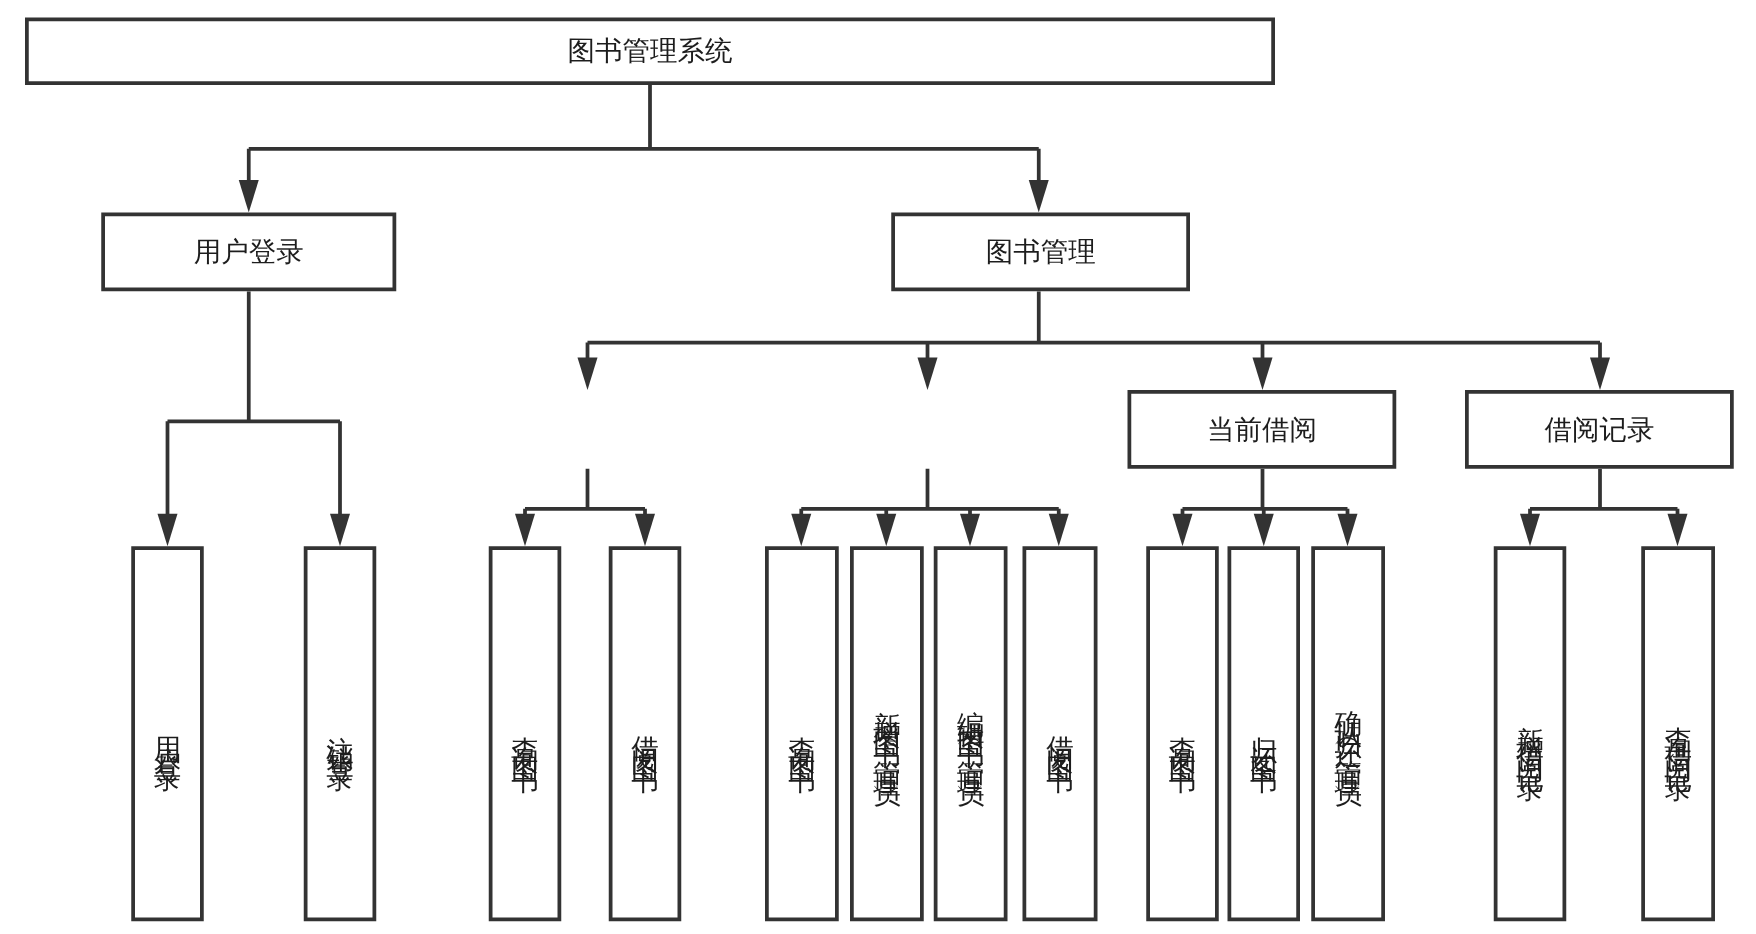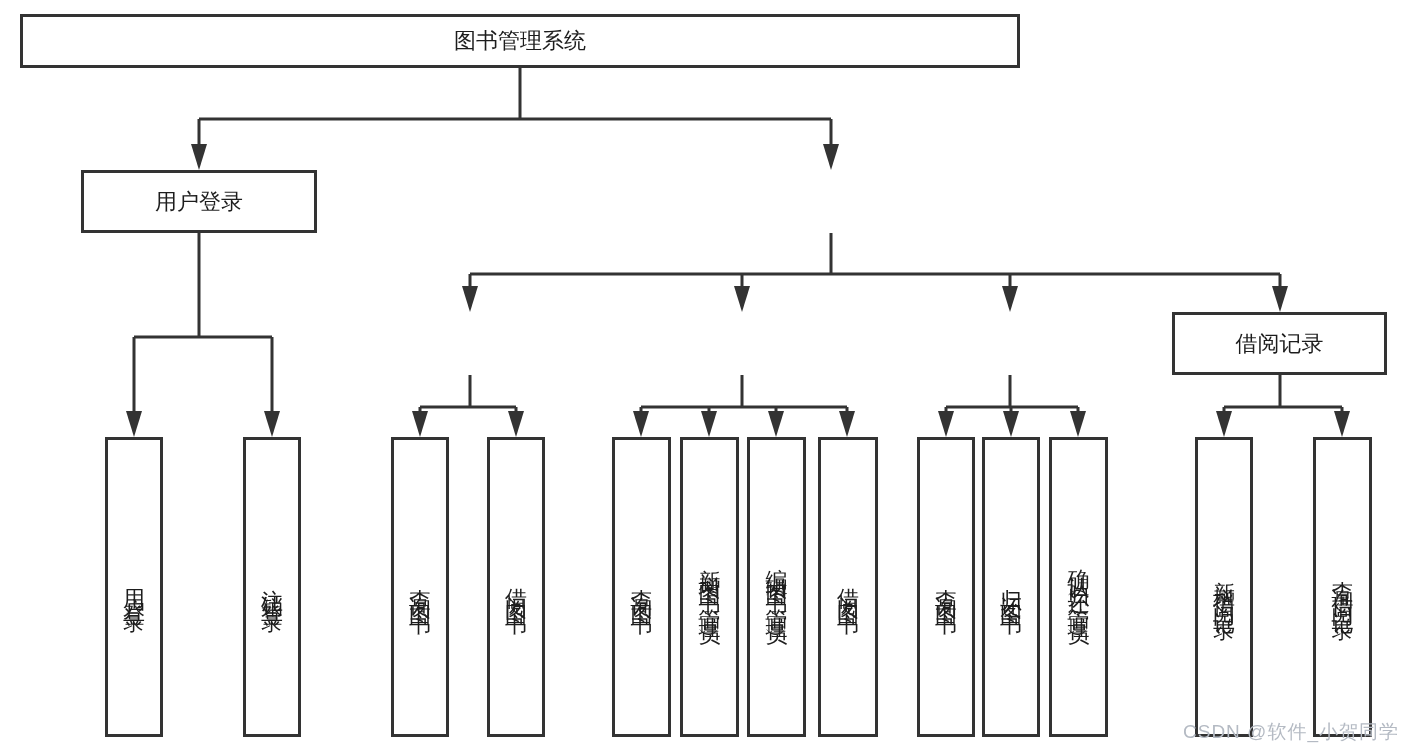--- a/index.html
+++ b/index.html
@@ -91,36 +91,37 @@
       <polygon points="1003,411 1019,411 1011,437"></polygon>
       <polygon points="1070,411 1086,411 1078,437"></polygon>
       <polygon points="1216,411 1232,411 1224,437"></polygon>
       <polygon points="1334,411 1350,411 1342,437"></polygon>
     </g>
   </svg>
 
   <div class="node" style="left:20px; top:14px; width:1000px; height:54px;">图书管理系统</div>
 
   <div class="node" style="left:81px; top:170px; width:236px; height:63px;">用户登录</div>
+  <div class="node" style="left:713px; top:170px; width:239px; height:63px;">图书管理</div>
 
+  <div class="node" style="left:902px; top:312px; width:215px; height:63px;">当前借阅</div>
   <div class="node" style="left:1172px; top:312px; width:215px; height:63px;">借阅记录</div>
 
   <div class="node leaf" style="left:105px; top:437px; width:58px; height:300px;">用户登录</div>
   <div class="node leaf" style="left:243px; top:437px; width:58px; height:300px;">注销登录</div>
 
   <div class="node leaf" style="left:391px; top:437px; width:58px; height:300px;">查询图书</div>
   <div class="node leaf" style="left:487px; top:437px; width:58px; height:300px;">借阅图书</div>
 
   <div class="node leaf" style="left:612px; top:437px; width:59px; height:300px;">查询图书</div>
   <div class="node leaf" style="left:680px; top:437px; width:59px; height:300px;">新增图书（管理员）</div>
   <div class="node leaf" style="left:747px; top:437px; width:59px; height:300px;">编辑图书（管理员）</div>
   <div class="node leaf" style="left:818px; top:437px; width:60px; height:300px;">借阅图书</div>
 
   <div class="node leaf" style="left:917px; top:437px; width:58px; height:300px;">查询图书</div>
   <div class="node leaf" style="left:982px; top:437px; width:58px; height:300px;">归还图书</div>
   <div class="node leaf" style="left:1049px; top:437px; width:59px; height:300px;">确认归还（管理员）</div>
 
   <div class="node leaf" style="left:1195px; top:437px; width:58px; height:300px;">新增借阅记录</div>
   <div class="node leaf" style="left:1313px; top:437px; width:59px; height:300px;">查询借阅记录</div>
 
-  <div class="watermark">CSDN @软件_小贺同学</div>
 
 </div>
 
 </body></html>

